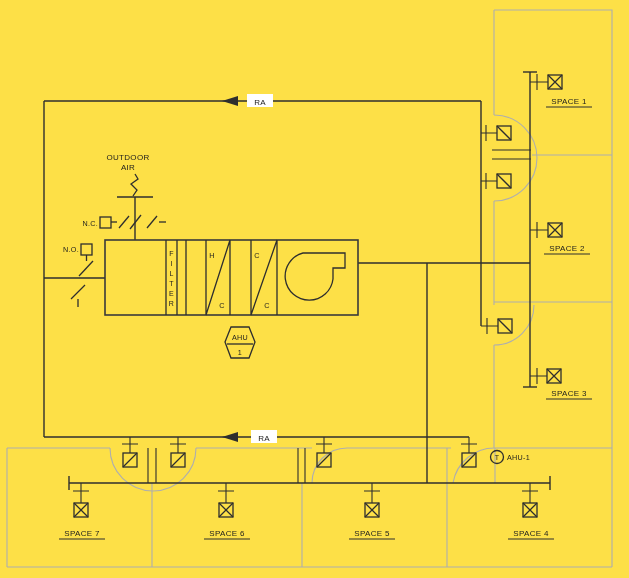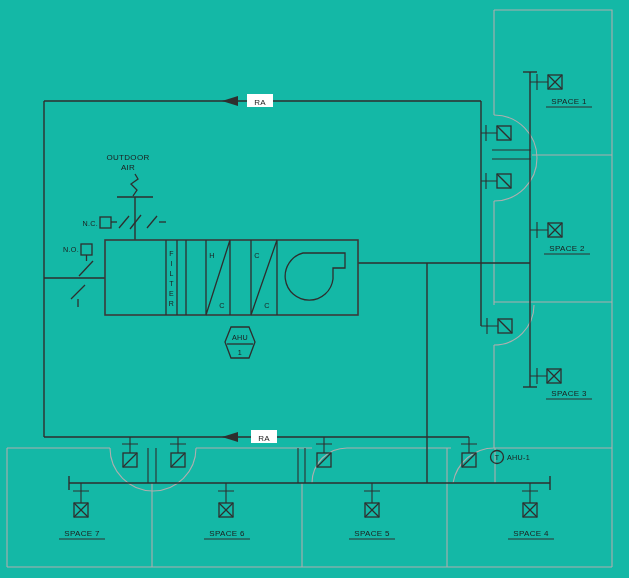--- a/index.html
+++ b/index.html
@@ -1,16 +1,16 @@
 <!DOCTYPE html>
 <html><head>
 <meta charset="utf-8">
 <style>
   html,body{margin:0;padding:0;background:#ffffff;}
-  #stage{position:relative;width:629px;height:578px;background:#14b8a6;overflow:hidden;
+  #stage{position:relative;width:629px;height:578px;background:#fde047;overflow:hidden;
          font-family:"Liberation Sans", sans-serif;}
   svg{position:absolute;left:0;top:0;}
   .duct{stroke:#2e2e2e;stroke-width:1.4;fill:none;}
   .duct-thin{stroke:#2e2e2e;stroke-width:1.1;fill:none;}
   .casing{stroke:#3a3a3a;stroke-width:1.6;fill:none;}
   .wall{stroke:#aeaeae;stroke-width:1.1;fill:none;}
   .sym{stroke:#2e2e2e;stroke-width:1.3;fill:none;}
   .solid{fill:#2e2e2e;stroke:none;}
   .mask{fill:#ffffff;stroke:none;}
   text{fill:#1c1c1c;font-family:"Liberation Sans", sans-serif;letter-spacing:0.3px;}

